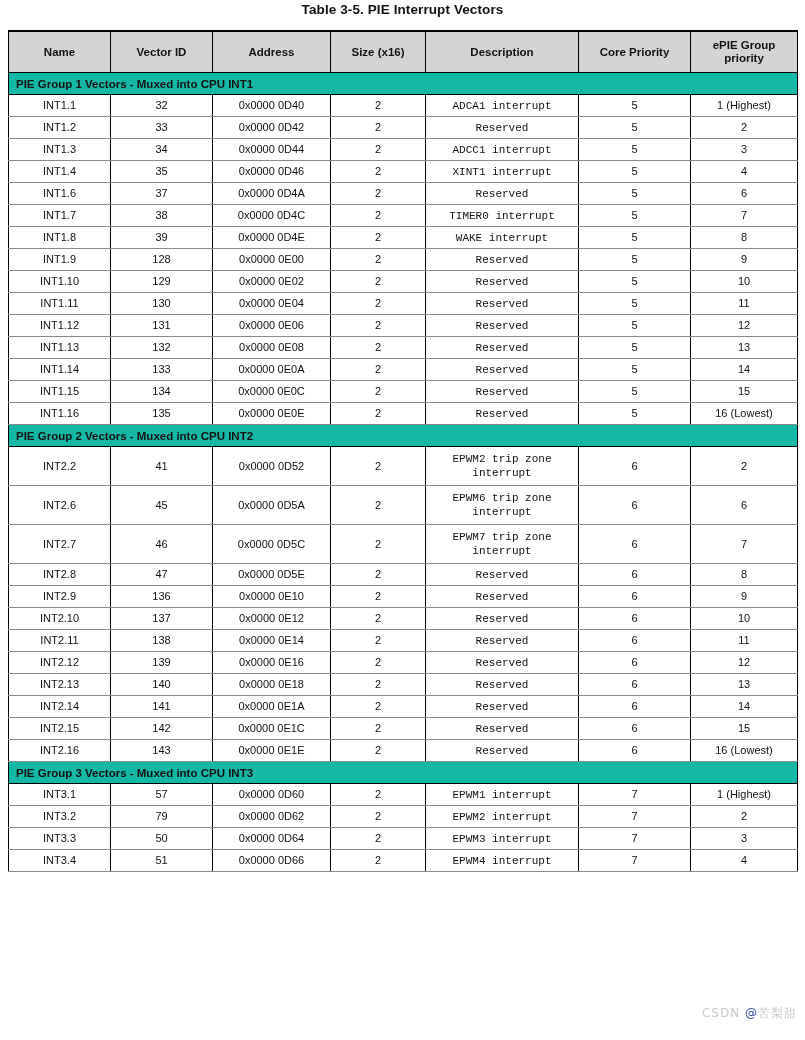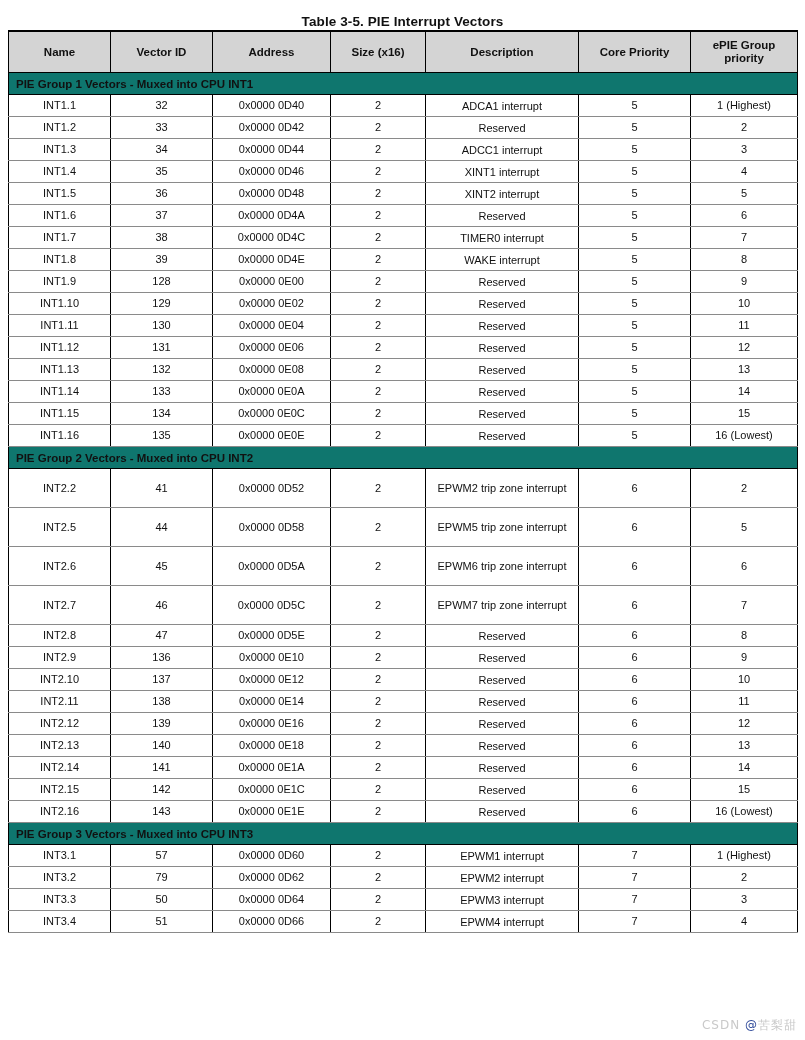--- a/index.html
+++ b/index.html
@@ -20,21 +20,21 @@
     width: 805px;
     height: 1040px;
     box-sizing: border-box;
   }
   .table-title {
     text-align: center;
     font-size: 13.5px;
     font-weight: bold;
     color: #111111;
     line-height: 20px;
-    padding-top: 12px;
+    padding-top: 0;
     padding-bottom: 2px;
     letter-spacing: 0.1px;
   }
   .tbl-wrap {
     position: absolute;
     left: 8px;
     top: 30px;
     width: 789px;
   }
   table.pie {
@@ -61,21 +61,21 @@
   table.pie thead th {
     background: #d4d4d4;
     font-weight: bold;
     font-size: 11.5px;
     height: 40px;
     line-height: 13px;
     border-top: 2px solid #000;
     border-bottom: 1px solid #000;
   }
   tr.group-row td {
-    background: #0f766e;
+    background: #14b8a6;
     font-weight: bold;
     font-size: 11.5px;
     text-align: left;
     padding-left: 7px;
     height: 21px;
     line-height: 14px;
     border-top: 1px solid #000;
     border-bottom: 1px solid #000;
   }
   tr.data-row td {
@@ -85,25 +85,26 @@
     border-top: 1px solid #8a8a8a;
     border-bottom: 1px solid #8a8a8a;
     border-left: 1px solid #000;
     border-right: 1px solid #000;
   }
   tr.data-row.two-line td {
     height: 38px;
   }
   tr.data-row td.desc {
     line-height: 14px;
+    font-family: Liberation Mono, monospace;
   }
   .watermark {
     position: absolute;
     right: 8px;
-    bottom: 6px;
+    bottom: 18px;
     font-size: 12px;
     color: #c9c9c9;
     letter-spacing: 1px;
     pointer-events: none;
     white-space: nowrap;
     font-family: "DejaVu Sans", sans-serif;
   }
   .watermark .wm-at { color: #2f4a9a; }
 </style>
 </head>
@@ -169,29 +170,20 @@
           <tr class="data-row">
             <td>INT1.4</td>
             <td>35</td>
             <td>0x0000 0D46</td>
             <td>2</td>
             <td class="desc">XINT1 interrupt</td>
             <td>5</td>
             <td>4</td>
           </tr>
           <tr class="data-row">
-            <td>INT1.5</td>
-            <td>36</td>
-            <td>0x0000 0D48</td>
-            <td>2</td>
-            <td class="desc">XINT2 interrupt</td>
-            <td>5</td>
-            <td>5</td>
-          </tr>
-          <tr class="data-row">
             <td>INT1.6</td>
             <td>37</td>
             <td>0x0000 0D4A</td>
             <td>2</td>
             <td class="desc">Reserved</td>
             <td>5</td>
             <td>6</td>
           </tr>
           <tr class="data-row">
             <td>INT1.7</td>
@@ -289,29 +281,20 @@
           <tr class="data-row two-line">
             <td>INT2.2</td>
             <td>41</td>
             <td>0x0000 0D52</td>
             <td>2</td>
             <td class="desc">EPWM2 trip zone interrupt</td>
             <td>6</td>
             <td>2</td>
           </tr>
           <tr class="data-row two-line">
-            <td>INT2.5</td>
-            <td>44</td>
-            <td>0x0000 0D58</td>
-            <td>2</td>
-            <td class="desc">EPWM5 trip zone interrupt</td>
-            <td>6</td>
-            <td>5</td>
-          </tr>
-          <tr class="data-row two-line">
             <td>INT2.6</td>
             <td>45</td>
             <td>0x0000 0D5A</td>
             <td>2</td>
             <td class="desc">EPWM6 trip zone interrupt</td>
             <td>6</td>
             <td>6</td>
           </tr>
           <tr class="data-row two-line">
             <td>INT2.7</td>

